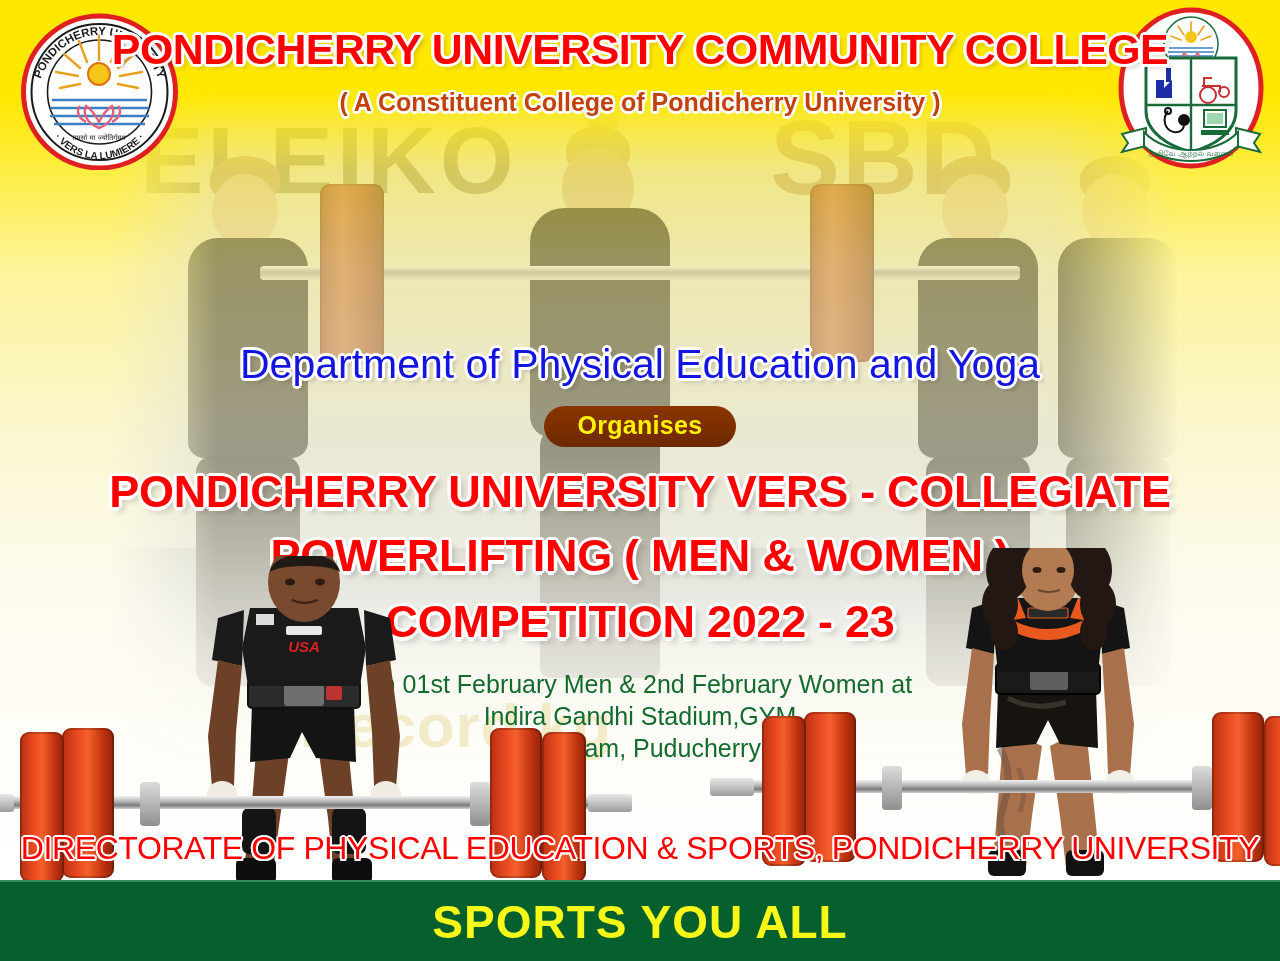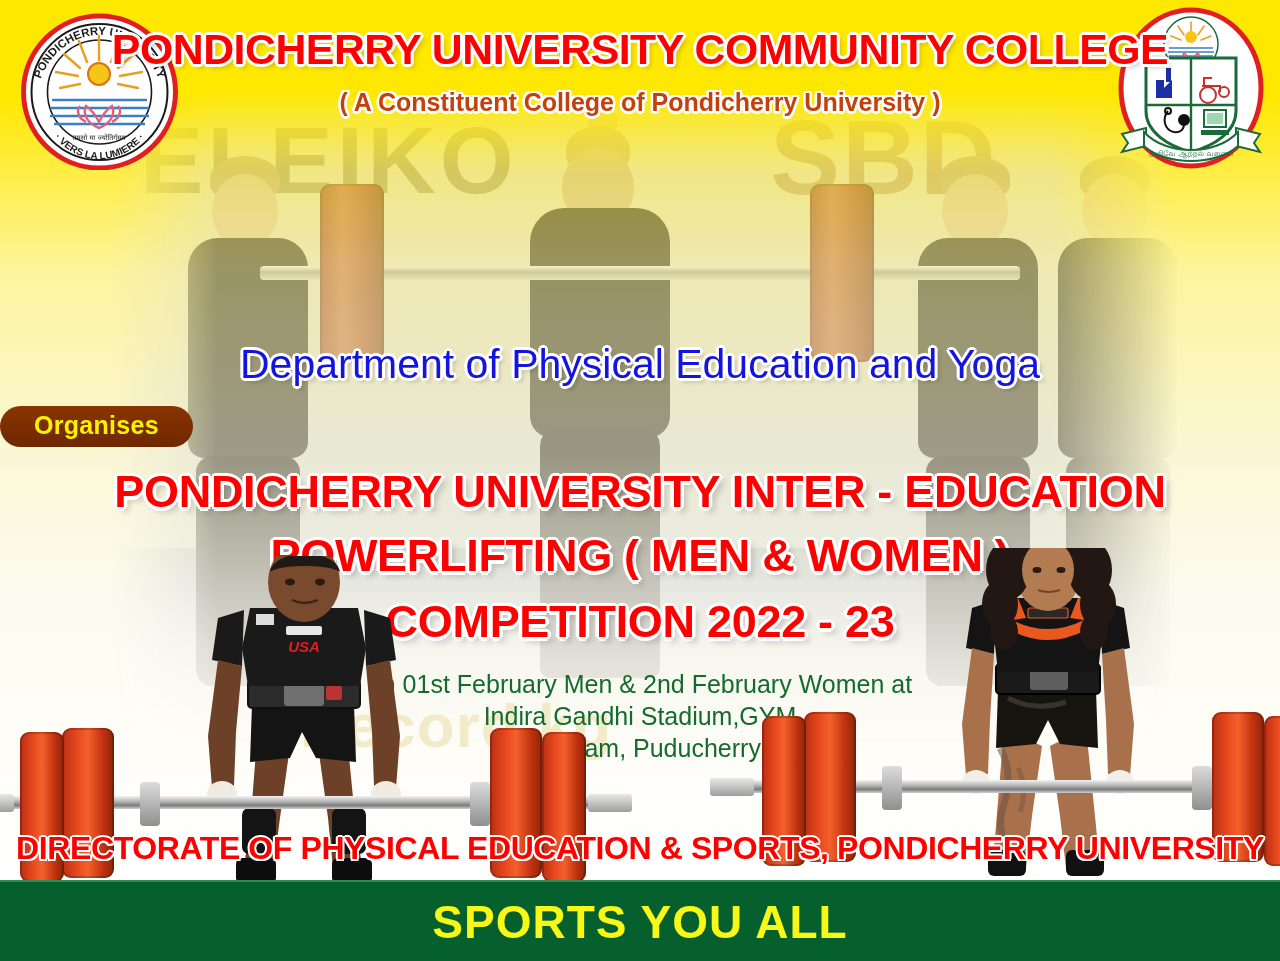--- a/index.html
+++ b/index.html
@@ -150,21 +150,21 @@
     text-align:center;
     font-size:41px; font-weight:normal;
     color:#1414E0;
     text-shadow:
       -2px -2px 0 #fff, 2px -2px 0 #fff, -2px 2px 0 #fff, 2px 2px 0 #fff,
       -3px 0 0 #fff, 3px 0 0 #fff, 0 -3px 0 #fff, 0 3px 0 #fff,
       4px 4px 4px rgba(0,0,0,.2);
     white-space:nowrap;
   }
   .organises-wrap {
-    position:absolute; left:0; right:0; top:406px; 
+    position:absolute; left:0; right:0; top:406px; text-align:center;
   }
   .organises {
     display:inline-block;
     background:linear-gradient(to bottom,#8a3400,#6e2800);
     color:#FFF200;
     font-size:25px; font-weight:bold;
     padding:5px 34px 7px;
     border-radius:24px;
     letter-spacing:.3px;
   }
@@ -187,21 +187,21 @@
     position:absolute; left:0; right:0; top:668px;
     text-align:center;
     font-size:25px; line-height:1.28;
     color:#136B2D; font-weight:normal;
   }
   .details div { white-space:nowrap; }
 
   .directorate {
     position:absolute; left:0; right:0; top:830px;
     text-align:center;
-    font-size:32px; font-weight:bold; letter-spacing:-0.4px;
+    font-size:32px; font-weight:normal; letter-spacing:-0.4px;
     color:#FF0000;
     text-shadow:
       -1.5px -1.5px 0 #fff, 1.5px -1.5px 0 #fff, -1.5px 1.5px 0 #fff, 1.5px 1.5px 0 #fff,
       -2px 0 0 #fff, 2px 0 0 #fff, 0 -2px 0 #fff, 0 2px 0 #fff;
     white-space:nowrap;
   }
 
   .welcome-banner {
     position:absolute; left:0; right:0; bottom:0; height:81px;
     background:#06602E;
@@ -381,21 +381,21 @@
 
   <div class="title1">PONDICHERRY UNIVERSITY COMMUNITY COLLEGE</div>
   <div class="title2">( A Constituent College of Pondicherry University )</div>
 
   <div class="dept">Department of Physical Education and Yoga</div>
 
   <div class="organises-wrap">
     <span class="organises">Organises</span>
   </div>
 
-  <div class="mainline l1">PONDICHERRY UNIVERSITY INTER - EDUCATION</div>
+  <div class="mainline l1">PONDICHERRY UNIVERSITY VERS - COLLEGIATE</div>
   <div class="mainline l2">POWERLIFTING ( MEN &amp; WOMEN )</div>
   <div class="mainline l3">COMPETITION 2022 - 23</div>
 
   <div class="details">
     <div>on 01st February Men &amp; 2nd February Women at</div>
     <div>Indira Gandhi Stadium,GYM</div>
     <div>Uppalam, Puducherry</div>
   </div>
 
   <div class="lifter" id="man">

